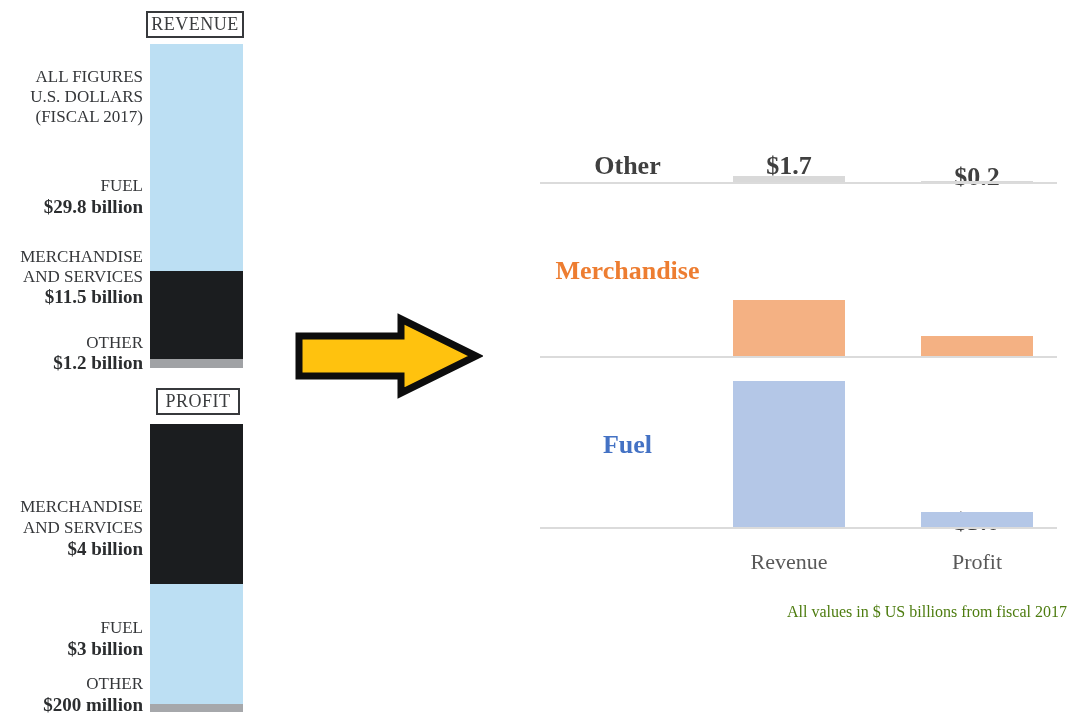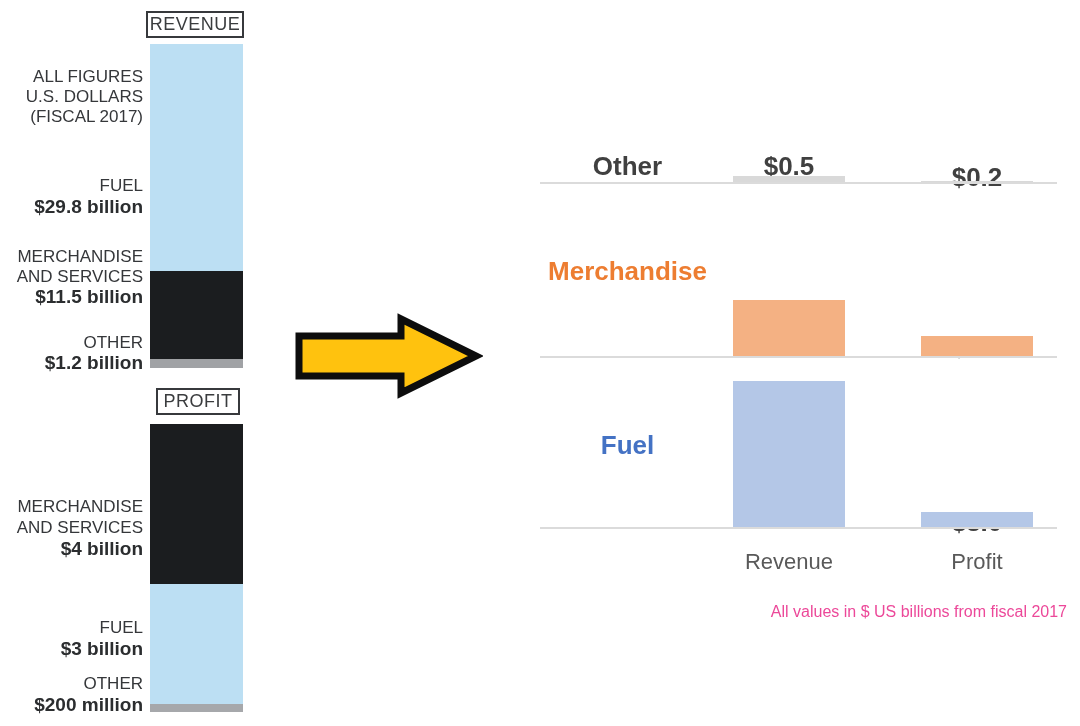--- a/index.html
+++ b/index.html
@@ -1,18 +1,18 @@
 <!DOCTYPE html>
 <html><head>
 <meta charset="utf-8">
 <style>
   html,body{margin:0;padding:0;background:#fff;}
   #root{
     position:relative;width:1080px;height:726px;background:#ffffff;
-    font-family:Liberation Sans, sans-serif;overflow:hidden;
+    font-family:Liberation Serif, serif;overflow:hidden;
   }
   
   .title-box{
     position:absolute;box-sizing:border-box;border:2px solid #37393c;background:#fff;
     color:#3a3c3e;font-size:18px;line-height:21px;text-align:center;letter-spacing:.5px;
     padding:1px 0;
   }
   #revenue-box{left:146px;top:11px;width:98px;}
   #profit-box{left:156px;top:388px;width:84px;}
   .stack{position:absolute;left:150px;width:93px;}
@@ -62,21 +62,21 @@
   #v-merch-prof{left:381px;top:194px;}
   #v-fuel-rev{left:193px;top:305px;}
   #v-fuel-prof{left:381px;top:369px;}
   .axis-label{
     position:absolute;width:112px;text-align:center;top:410px;
     color:#595959;font-size:22px;line-height:24px;
   }
   #axis-revenue{left:193px;}
   #axis-profit{left:381px;}
   #footnote{
-    position:absolute;right:13px;top:602px;color:#ec4899;
+    position:absolute;right:13px;top:602px;color:#4d7c0f;
     font-size:16px;line-height:20px;white-space:nowrap;
   }
 </style>
 </head>
 <body>
 
 <div id="root">
 
   <div>
 
@@ -137,21 +137,21 @@
   </div>
 
   <svg id="arrow" viewBox="0 0 190 88">
     <polygon points="6,24 108,24 108,7 183,44 108,81 108,64 6,64" fill="#FFC20E" stroke="#0d0d0d" stroke-width="7" stroke-linejoin="miter"></polygon>
   </svg>
 
   <div id="chart">
 
     <div class="row-other">
       <div id="other-series-label" class="series-label" style="color: rgb(64, 64, 64);">Other</div>
-      <div id="v-other-rev" class="value-label">$0.5</div>
+      <div id="v-other-rev" class="value-label">$1.7</div>
       <div id="v-other-prof" class="value-label">$0.2</div>
       <div class="bar col-rev" style="background: rgb(217, 217, 217); height: 6px;"></div>
       <div class="bar col-prof" style="background: rgb(217, 217, 217); height: 1px;"></div>
       <div id="line-other" class="baseline"></div>
     </div>
 
     <div class="row-merch">
       <div id="merch-series-label" class="series-label" style="color: rgb(237, 125, 49);">
         <div>Merchandise</div>
       </div>

